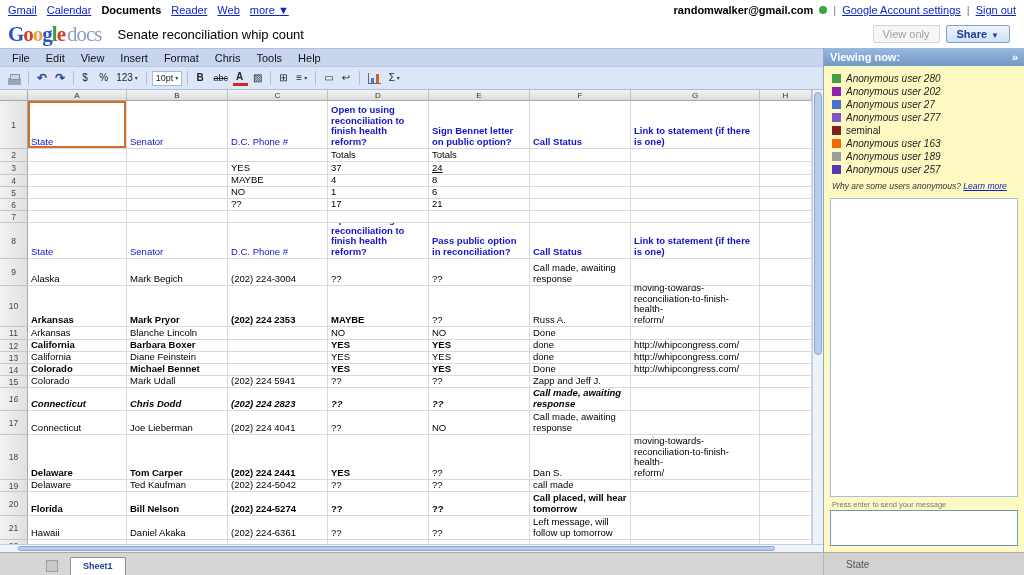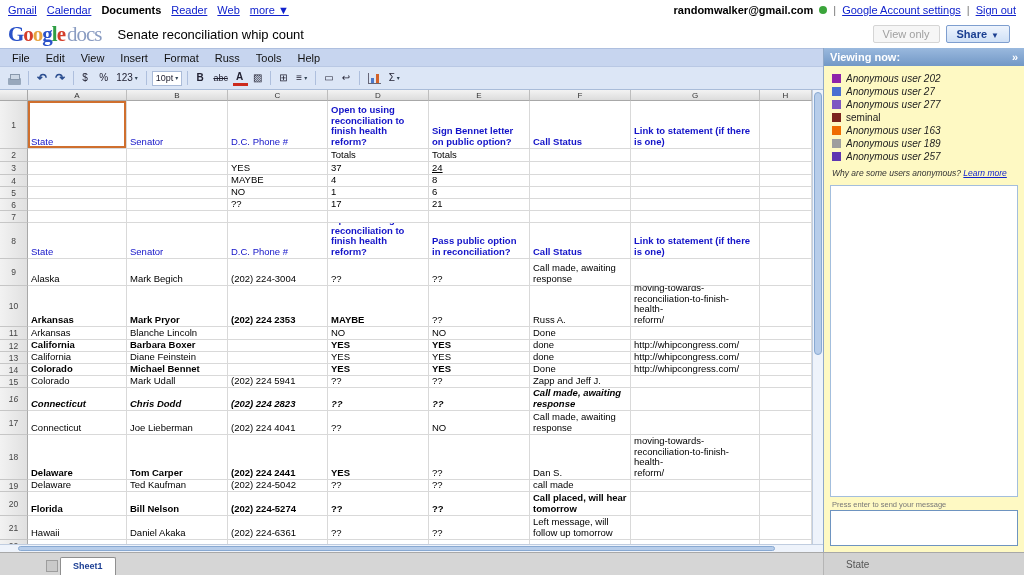--- a/index.html
+++ b/index.html
@@ -80,21 +80,21 @@
   .user-name{font-size:10px;color:#222;font-style:italic;white-space:nowrap;overflow:hidden}
   .user-name.named{font-style:normal}
   .anon-note{font-size:8.5px;font-style:italic;color:#333;padding:3px 8px;white-space:nowrap;overflow:hidden}
   .anon-note a{color:#1122cc;text-decoration:underline;cursor:pointer}
   .chat-box{margin:4px 6px 0;border:1px solid #a3bedd;background:#fff;flex:1}
   .chat-hint{font-size:7.5px;color:#777;padding:3px 8px 1px}
   .chat-input{margin:0 6px 6px;height:36px;border:1px solid #6e94c0;resize:none;font-family:"Liberation Sans",sans-serif;font-size:10px;padding:2px}
 
   
   .bottombar{height:23px;background:#d6d6d6;border-top:1px solid #a8a8a8;display:flex}
-  .tabs-area{flex:1;display:flex;align-items:flex-end;padding-left:46px;gap:2px}
+  .tabs-area{flex:1;display:flex;align-items:flex-end;padding-left:46px;gap:12px}
   .tab-scroll{width:12px;height:12px;background:#c9c9c9;border:1px solid #9d9d9d;margin-bottom:3px;cursor:pointer}
   .sheet-tab{background:#fff;border:1px solid #8f8f8f;border-bottom:none;font-size:9px;font-weight:bold;color:#1c3f94;padding:3px 12px 4px;border-radius:2px 2px 0 0;cursor:pointer}
   .cell-preview-area{width:201px;display:flex;align-items:center;background:#d2d2d2;border-left:1px solid #b5b5b5}
   .cell-preview{font-size:10px;color:#555;padding-left:22px}
 </style>
 </head>
 <body>
 
 <div>
 
@@ -127,21 +127,21 @@
   </div>
 
   <div class="workspace">
     <div class="left-pane">
       <div class="menubar">
           <span class="menu-item">File</span>
           <span class="menu-item">Edit</span>
           <span class="menu-item">View</span>
           <span class="menu-item">Insert</span>
           <span class="menu-item">Format</span>
-          <span class="menu-item">Russ</span>
+          <span class="menu-item">Chris</span>
           <span class="menu-item">Tools</span>
           <span class="menu-item">Help</span>
         </div>
       <div class="toolbar">
           <span class="icon-print"></span>
           <div class="tb-sep"></div>
           <span class="tb glyph-undo">↶</span>
           <span class="tb glyph-redo">↷</span>
           <div class="tb-sep"></div>
           <span class="tb ">$</span>
@@ -436,20 +436,24 @@
     </div>
 
     <div class="sidebar">
       <div class="sb-header">
         <span>Viewing now:</span>
         <span class="spacer"></span>
         <span class="sb-collapse">»</span>
       </div>
       <div class="user-list">
           <div class="user-row">
+            <div class="user-swatch" style="background: rgb(67, 160, 71);"></div>
+            <div class="user-name">Anonymous user 280</div>
+          </div>
+          <div class="user-row">
             <div class="user-swatch" style="background: rgb(142, 36, 170);"></div>
             <div class="user-name">Anonymous user 202</div>
           </div>
           <div class="user-row">
             <div class="user-swatch" style="background: rgb(74, 111, 209);"></div>
             <div class="user-name">Anonymous user 27</div>
           </div>
           <div class="user-row">
             <div class="user-swatch" style="background: rgb(126, 87, 194);"></div>
             <div class="user-name">Anonymous user 277</div>

